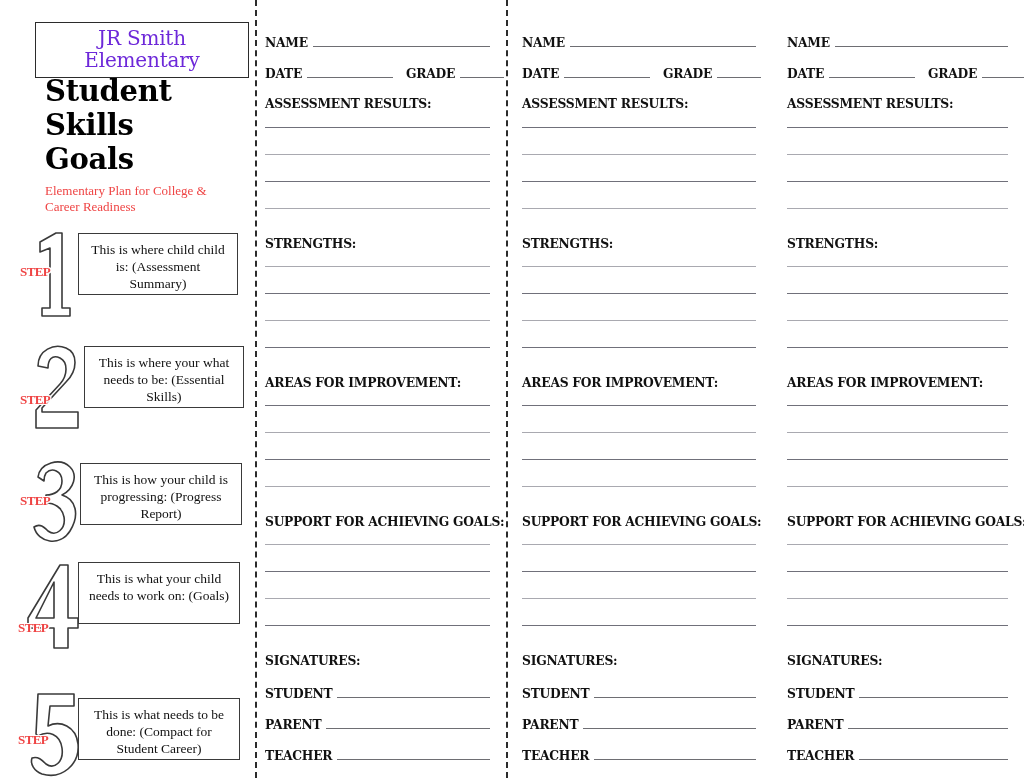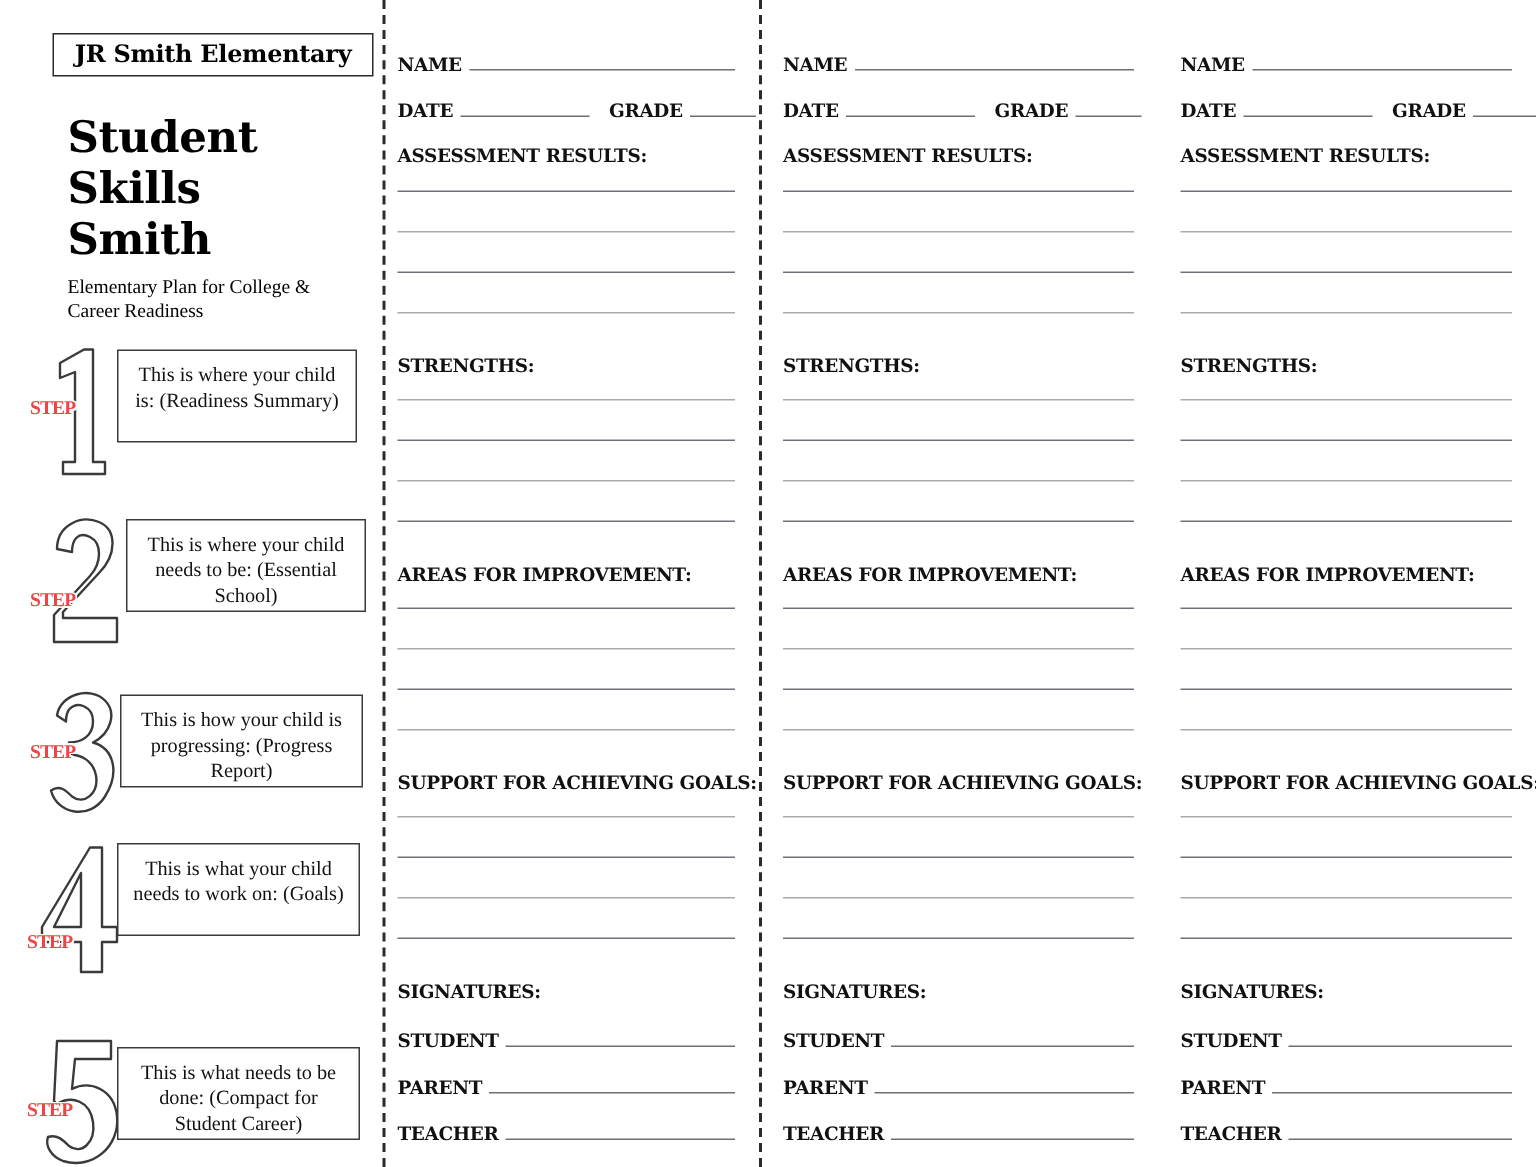--- a/index.html
+++ b/index.html
@@ -48,25 +48,25 @@
     top: 22px;
     width: 214px;
     box-sizing: border-box;
     border: 1.5px solid #2b2b2b;
     padding: 4px 4px 5px 4px;
     text-align: center;
     background: #fff;
   }
   .school-name {
     font-family: "DejaVu Serif", "Liberation Serif", serif;
-    font-weight: bold;
-    font-size: 16px;
+    font-weight: normal;
+    font-size: 20px;
     letter-spacing: -0.2px;
     line-height: 1.12;
-    color: #000000;
+    color: #6d28d9;
   }
   .district-name {
     font-family: "Liberation Serif", serif;
     font-size: 14.5px;
     line-height: 1.18;
     margin-top: 1px;
     color: #000;
   }
 
   .title-block {
@@ -81,21 +81,21 @@
     font-size: 29px;
     line-height: 1.18;
     letter-spacing: -0.3px;
     color: #000;
     margin: 0;
   }
   .subtitle {
     font-family: "Liberation Serif", serif;
     font-size: 13px;
     line-height: 1.27;
-    color: #000000;
+    color: #ef4444;
     margin-top: 6px;
     width: 190px;
   }
 
   
   .step-row {
     position: absolute;
     left: 16px;
     width: 240px;
     height: 0;
@@ -213,42 +213,42 @@
 
   <div class="cover">
 
     <div class="school-box">
       <div class="school-name">JR Smith Elementary</div>
     </div>
 
     <div class="title-block">
       <div class="big-title">Student</div>
       <div class="big-title">Skills</div>
-      <div class="big-title">Smith</div>
+      <div class="big-title">Goals</div>
       <div class="subtitle">Elementary Plan for College &amp; Career Readiness</div>
     </div>
 
     <div class="step-row" style="top:228px;">
       <div class="numeral-wrap">
         <svg width="74" height="94" viewBox="0 0 74 94" aria-hidden="true">
           <path d="M24 14 L40 5 L46 5 L46 80 L54 80 L54 88 L26 88 L26 80 L34 80 L34 20 L24 24 Z" fill="#ffffff" stroke="#3a3a3a" stroke-width="1.6" stroke-linejoin="round"></path>
         </svg>
       </div>
       <div class="step-word" style="left:4px; top:36px;">STEP</div>
-      <div class="step-caption" style="left:62px; top:5px; width:160px; height:62px;">This is where your child is: (Readiness Summary)</div>
+      <div class="step-caption" style="left:62px; top:5px; width:160px; height:62px;">This is where child child is: (Assessment Summary)</div>
     </div>
 
     <div class="step-row" style="top:340px;">
       <div class="numeral-wrap">
         <svg width="74" height="94" viewBox="0 0 74 94" aria-hidden="true">
           <path d="M22 26 C22 10, 38 3, 50 8 C62 13, 62 30, 50 42 L26 68 L26 72 L62 72 L62 88 L20 88 L20 70 L44 44 C52 35, 52 22, 44 18 C36 14, 32 20, 32 28 Z" fill="#ffffff" stroke="#3a3a3a" stroke-width="1.6" stroke-linejoin="round"></path>
         </svg>
       </div>
       <div class="step-word" style="left:4px; top:52px;">STEP</div>
-      <div class="step-caption" style="left:68px; top:6px; width:160px; height:62px;">This is where your child needs to be: (Essential School)</div>
+      <div class="step-caption" style="left:68px; top:6px; width:160px; height:62px;">This is where your what needs to be: (Essential Skills)</div>
     </div>
 
     <div class="step-row" style="top:455px;">
       <div class="numeral-wrap">
         <svg width="74" height="94" viewBox="0 0 74 94" aria-hidden="true">
           <path d="M22 22 C24 8, 44 2, 54 12 C62 20, 58 34, 46 40 C60 44, 64 60, 54 76 C44 92, 22 88, 18 72 C24 68, 28 72, 32 76 C40 82, 50 74, 48 62 C46 52, 38 48, 30 48 L30 40 C38 40, 46 36, 46 26 C46 16, 36 12, 30 18 C28 21, 28 24, 28 26 Z" fill="#ffffff" stroke="#3a3a3a" stroke-width="1.6" stroke-linejoin="round"></path>
         </svg>
       </div>
       <div class="step-word" style="left:4px; top:38px;">STEP</div>
       <div class="step-caption" style="left:64px; top:8px; width:162px; height:62px;">This is how your child is progressing: (Progress Report)</div>

